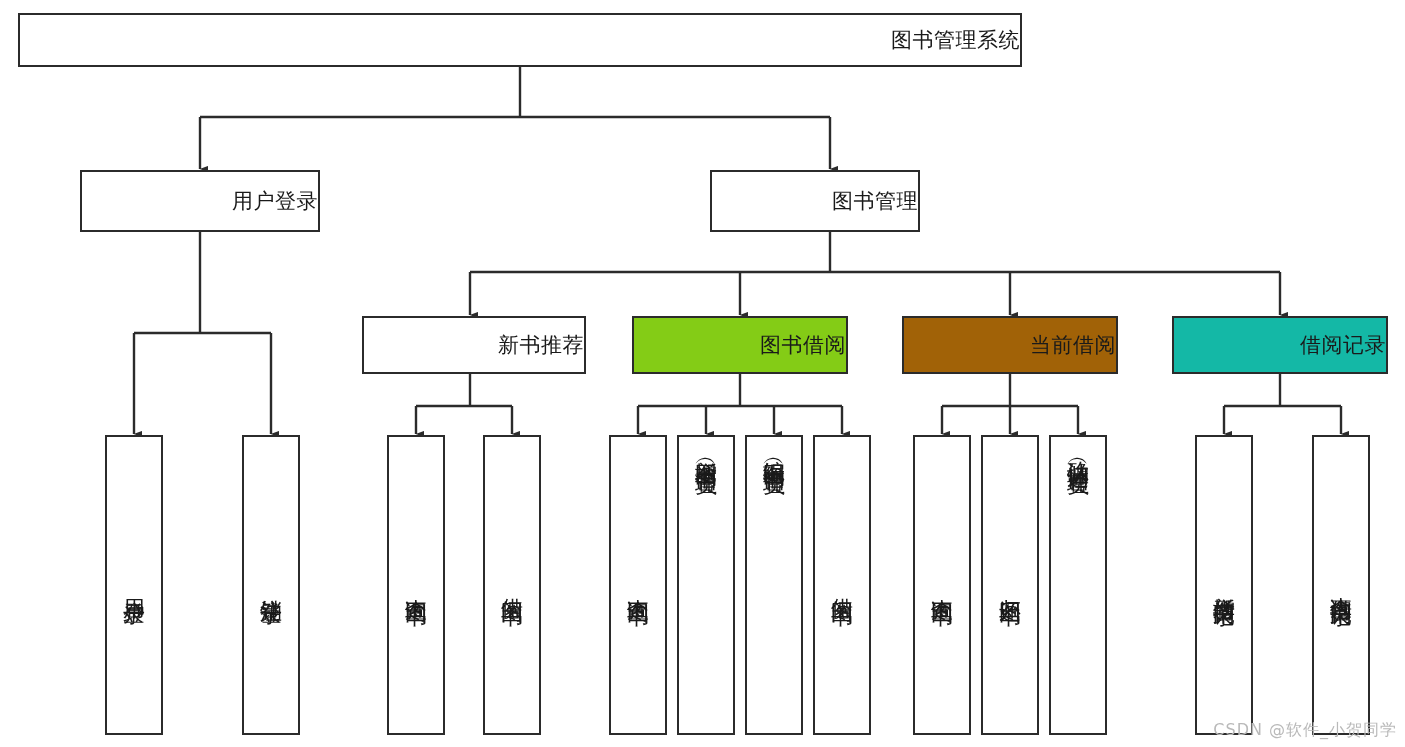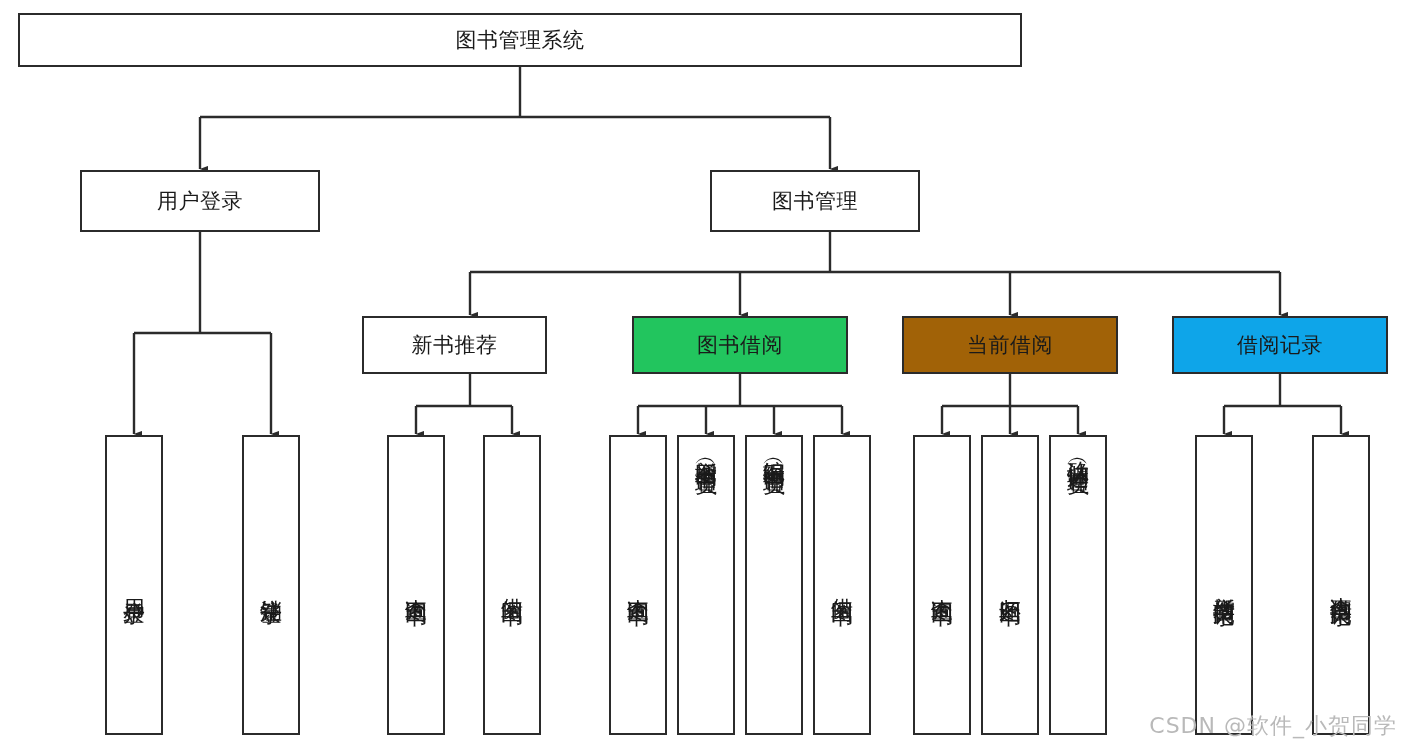--- a/index.html
+++ b/index.html
@@ -22,21 +22,21 @@
     width: 1405px;
     height: 747px;
   }
   .node-box {
     position: absolute;
     box-sizing: border-box;
     background: #ffffff;
     border: 2px solid #2b2b2b;
     display: flex;
     align-items: center;
-    justify-content: center;
+    justify-content: flex-end;
     overflow: hidden;
   }
   .node-label {
     color: #1a1a1a;
     font-size: 21px;
     line-height: 1.18;
     letter-spacing: 0.5px;
     white-space: nowrap;
     text-align: center;
     font-family: "DejaVu Sans", "Liberation Sans", sans-serif;
@@ -64,21 +64,21 @@
     left: 0;
     top: 0;
     width: 1405px;
     height: 747px;
     pointer-events: none;
   }
   #watermark {
     position: absolute;
     right: 8px;
     bottom: 6px;
-    font-size: 22px;
+    font-size: 16px;
     color: #b9b9b9;
     letter-spacing: 1px;
     white-space: nowrap;
     font-family: "DejaVu Sans", "Liberation Sans", sans-serif;
   }
 </style>
 </head>
 <body>
 
 <div id="diagram-root">
@@ -125,30 +125,30 @@
   <div id="boxes-layer">
       <div class="node-box" style="left: 18px; top: 13px; width: 1004px; height: 54px; border-color: rgb(43, 43, 43); background: rgb(255, 255, 255);">
         <span class="node-label" style="color: rgb(26, 26, 26);">图书管理系统</span>
       </div>
       <div class="node-box" style="left: 80px; top: 170px; width: 240px; height: 62px; border-color: rgb(43, 43, 43); background: rgb(255, 255, 255);">
         <span class="node-label" style="color: rgb(26, 26, 26);">用户登录</span>
       </div>
       <div class="node-box" style="left: 710px; top: 170px; width: 210px; height: 62px; border-color: rgb(43, 43, 43); background: rgb(255, 255, 255);">
         <span class="node-label" style="color: rgb(26, 26, 26);">图书管理</span>
       </div>
-      <div class="node-box" style="left: 362px; top: 316px; width: 185px; height: 58px; border-color: rgb(43, 43, 43); background: rgb(255, 255, 255);">
+      <div class="node-box" style="left: 362px; top: 316px; width: 224px; height: 58px; border-color: rgb(43, 43, 43); background: rgb(255, 255, 255);">
         <span class="node-label" style="color: rgb(26, 26, 26);">新书推荐</span>
       </div>
-      <div class="node-box" style="left: 632px; top: 316px; width: 216px; height: 58px; border-color: rgb(43, 43, 43); background: #22c55e;">
+      <div class="node-box" style="left: 632px; top: 316px; width: 216px; height: 58px; border-color: rgb(43, 43, 43); background: #84cc16;">
         <span class="node-label" style="color: rgb(26, 26, 26);">图书借阅</span>
       </div>
       <div class="node-box" style="left: 902px; top: 316px; width: 216px; height: 58px; border-color: rgb(43, 43, 43); background: #a16207;">
         <span class="node-label" style="color: rgb(26, 26, 26);">当前借阅</span>
       </div>
-      <div class="node-box" style="left: 1172px; top: 316px; width: 216px; height: 58px; border-color: rgb(43, 43, 43); background: #0ea5e9;">
+      <div class="node-box" style="left: 1172px; top: 316px; width: 216px; height: 58px; border-color: rgb(43, 43, 43); background: #14b8a6;">
         <span class="node-label" style="color: rgb(26, 26, 26);">借阅记录</span>
       </div>
       <div class="node-box vertical centered" style="left: 105px; top: 435px; width: 58px; height: 300px; border-color: rgb(43, 43, 43); background: rgb(255, 255, 255);">
         <span class="node-label" style="color: rgb(26, 26, 26);">用户登录</span>
       </div>
       <div class="node-box vertical centered" style="left: 242px; top: 435px; width: 58px; height: 300px; border-color: rgb(43, 43, 43); background: rgb(255, 255, 255);">
         <span class="node-label" style="color: rgb(26, 26, 26);">注销登录</span>
       </div>
       <div class="node-box vertical centered" style="left: 387px; top: 435px; width: 58px; height: 300px; border-color: rgb(43, 43, 43); background: rgb(255, 255, 255);">
         <span class="node-label" style="color: rgb(26, 26, 26);">查询图书</span>

